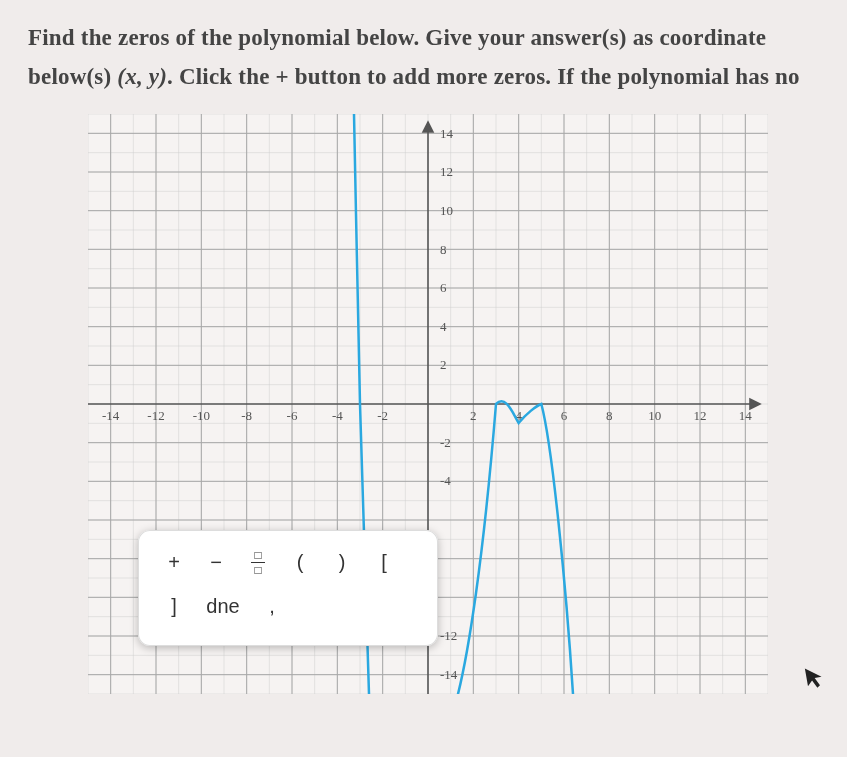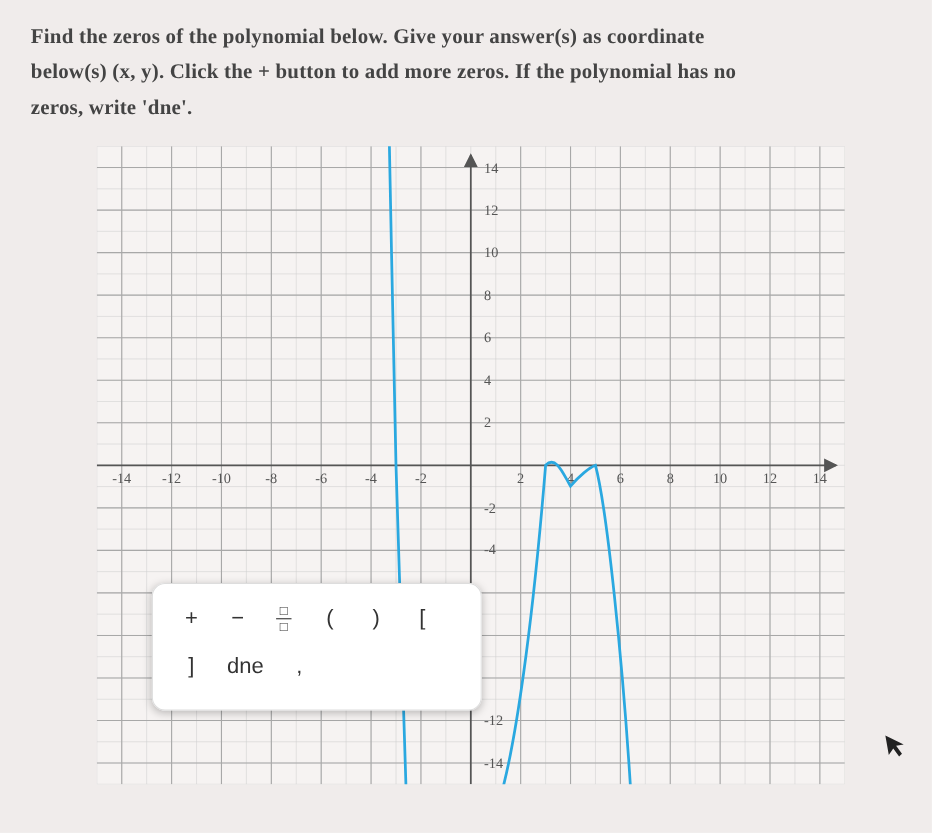--- a/index.html
+++ b/index.html
@@ -7,28 +7,28 @@
     font-family: Georgia, 'Times New Roman', serif;
     background: #f0eceb;
     width: 847px;
     height: 757px;
     padding: 18px 28px;
     color: #3a3a3a;
     position: relative;
     overflow: hidden;
   }
   .question {
-    font-size: 19px;
+    font-size: 23px;
     line-height: 1.7;
     font-weight: 600;
     color: #444;
     margin-bottom: 18px;
     letter-spacing: 0.2px;
   }
-  .math-pair { }
+  .math-pair { font-style: italic; }
   .graph-wrap {
     width: 680px;
     height: 580px;
     margin-left: 60px;
     position: relative;
     background: #f6f3f2;
   }
   svg.graph { width: 100%; height: 100%; display: block; }
   .keypad {
     position: absolute;
@@ -72,21 +72,20 @@
     color: #222;
     transform: rotate(-10deg);
   }
 </style>
 </head>
 <body>
 
 <div class="question">
   <span>Find the zeros of the polynomial below. Give your answer(s) as coordinate</span><br>
   <span>below(s) </span><span class="math-pair">(x, y)</span><span>. Click the + button to add more zeros. If the polynomial has no</span><br>
-  <span>zeros, write 'dne'.</span>
 </div>
 
 <div class="graph-wrap">
   <svg class="graph" viewBox="0 0 680 580">
 
     <g stroke="#b8b8b8" stroke-width="0.6">
 
       <g stroke="#cfcfcf" stroke-width="0.5">
 
         <line x1="0" y1="0" x2="0" y2="580"></line>

